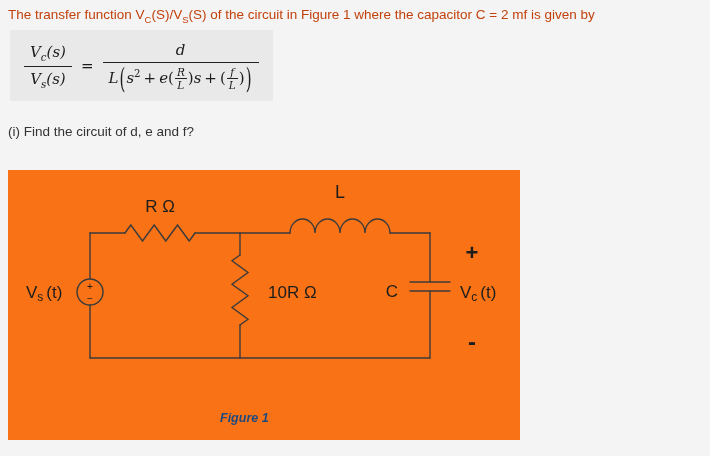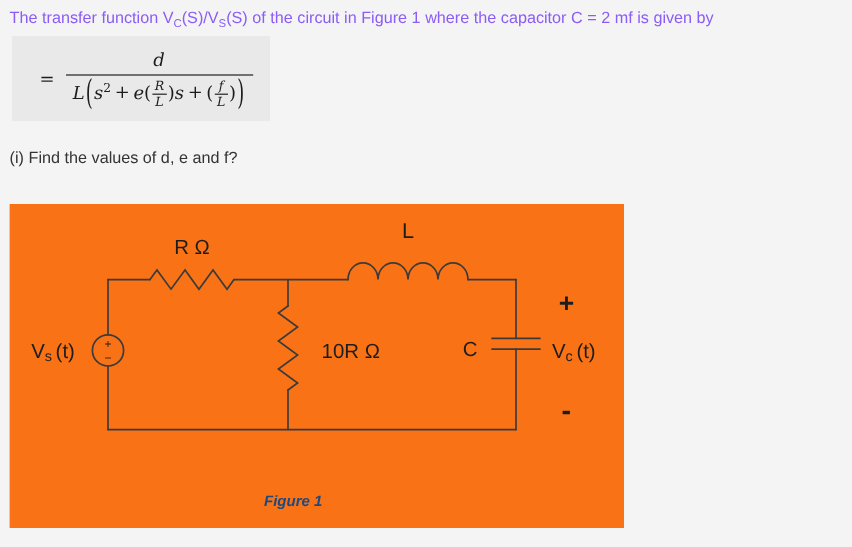--- a/index.html
+++ b/index.html
@@ -7,21 +7,21 @@
   body {
     width: 710px; height: 456px;
     background: #f4f4f4;
     font-family: "Liberation Sans", sans-serif;
     color: #303030;
     position: relative;
     overflow: hidden;
   }
   .intro {
     position: absolute; left: 8px; top: 7px; margin: 0;
-    font-size: 13.5px; color: #8b5cf6;
+    font-size: 13.5px; color: #c2410c;
   }
   .intro sub { font-size: 0.7em; }
   .formula-box {
     position: absolute; left: 10px; top: 30px;
     background: #e9e9e9;
     padding: 9px 14px;
     display: flex; align-items: center;
     font-family: "DejaVu Serif", serif;
     font-style: italic;
     font-size: 15px;
@@ -56,28 +56,32 @@
   .pol-minus { font-size: 24px; font-weight: 700; fill: #1d1d1d; }
   .src-sign { font-size: 10px; fill: #1d1d1d; }
   .caption { font-size: 12.5px; font-style: italic; font-weight: 600; }
 </style>
 </head>
 <body>
 
 <p class="intro"><span>The transfer function V</span><sub>C</sub><span>(S)/V</span><sub>S</sub><span>(S) of the circuit in Figure 1 where the capacitor C = 2 mf is given by</span></p>
 
 <div class="formula-box">
+  <span class="mfrac">
+    <span class="num"><span>V</span><sub>c</sub><span>(s)</span></span>
+    <span class="den"><span>V</span><sub>s</sub><span>(s)</span></span>
+  </span>
   <span class="eq">=</span>
   <span class="mfrac">
     <span class="num"><span>d</span></span>
     <span class="den"><span>L</span><span class="bigparen">(</span><span>s</span><sup>2</sup><span class="op">+</span><span>e</span><span class="paren">(</span><span class="sfrac"><span class="top">R</span><span class="bot">L</span></span><span class="paren">)</span><span>s</span><span class="op">+</span><span class="paren">(</span><span class="sfrac"><span class="top">f</span><span class="bot">L</span></span><span class="paren">)</span><span class="bigparen">)</span></span>
   </span>
 </div>
 
-<p class="part">(i) Find the values of d, e and f?</p>
+<p class="part">(i) Find the circuit of d, e and f?</p>
 
 <div class="panel">
   <svg width="512" height="270" viewBox="0 0 512 270">
     <g fill="none" stroke-width="1.4" stroke-linecap="round" stroke="#3b3b3b">
       <path d="M82,63 V109"></path>
       <circle cx="82" cy="122" r="13"></circle>
       <path d="M82,135 V188"></path>
       <path d="M82,188 H422"></path>
       <path d="M82,63 H117"></path>
       <polyline points="117,63 122.8,55 134.5,71 146.2,55 157.8,71 169.5,55 181.2,71 187,63"></polyline>

